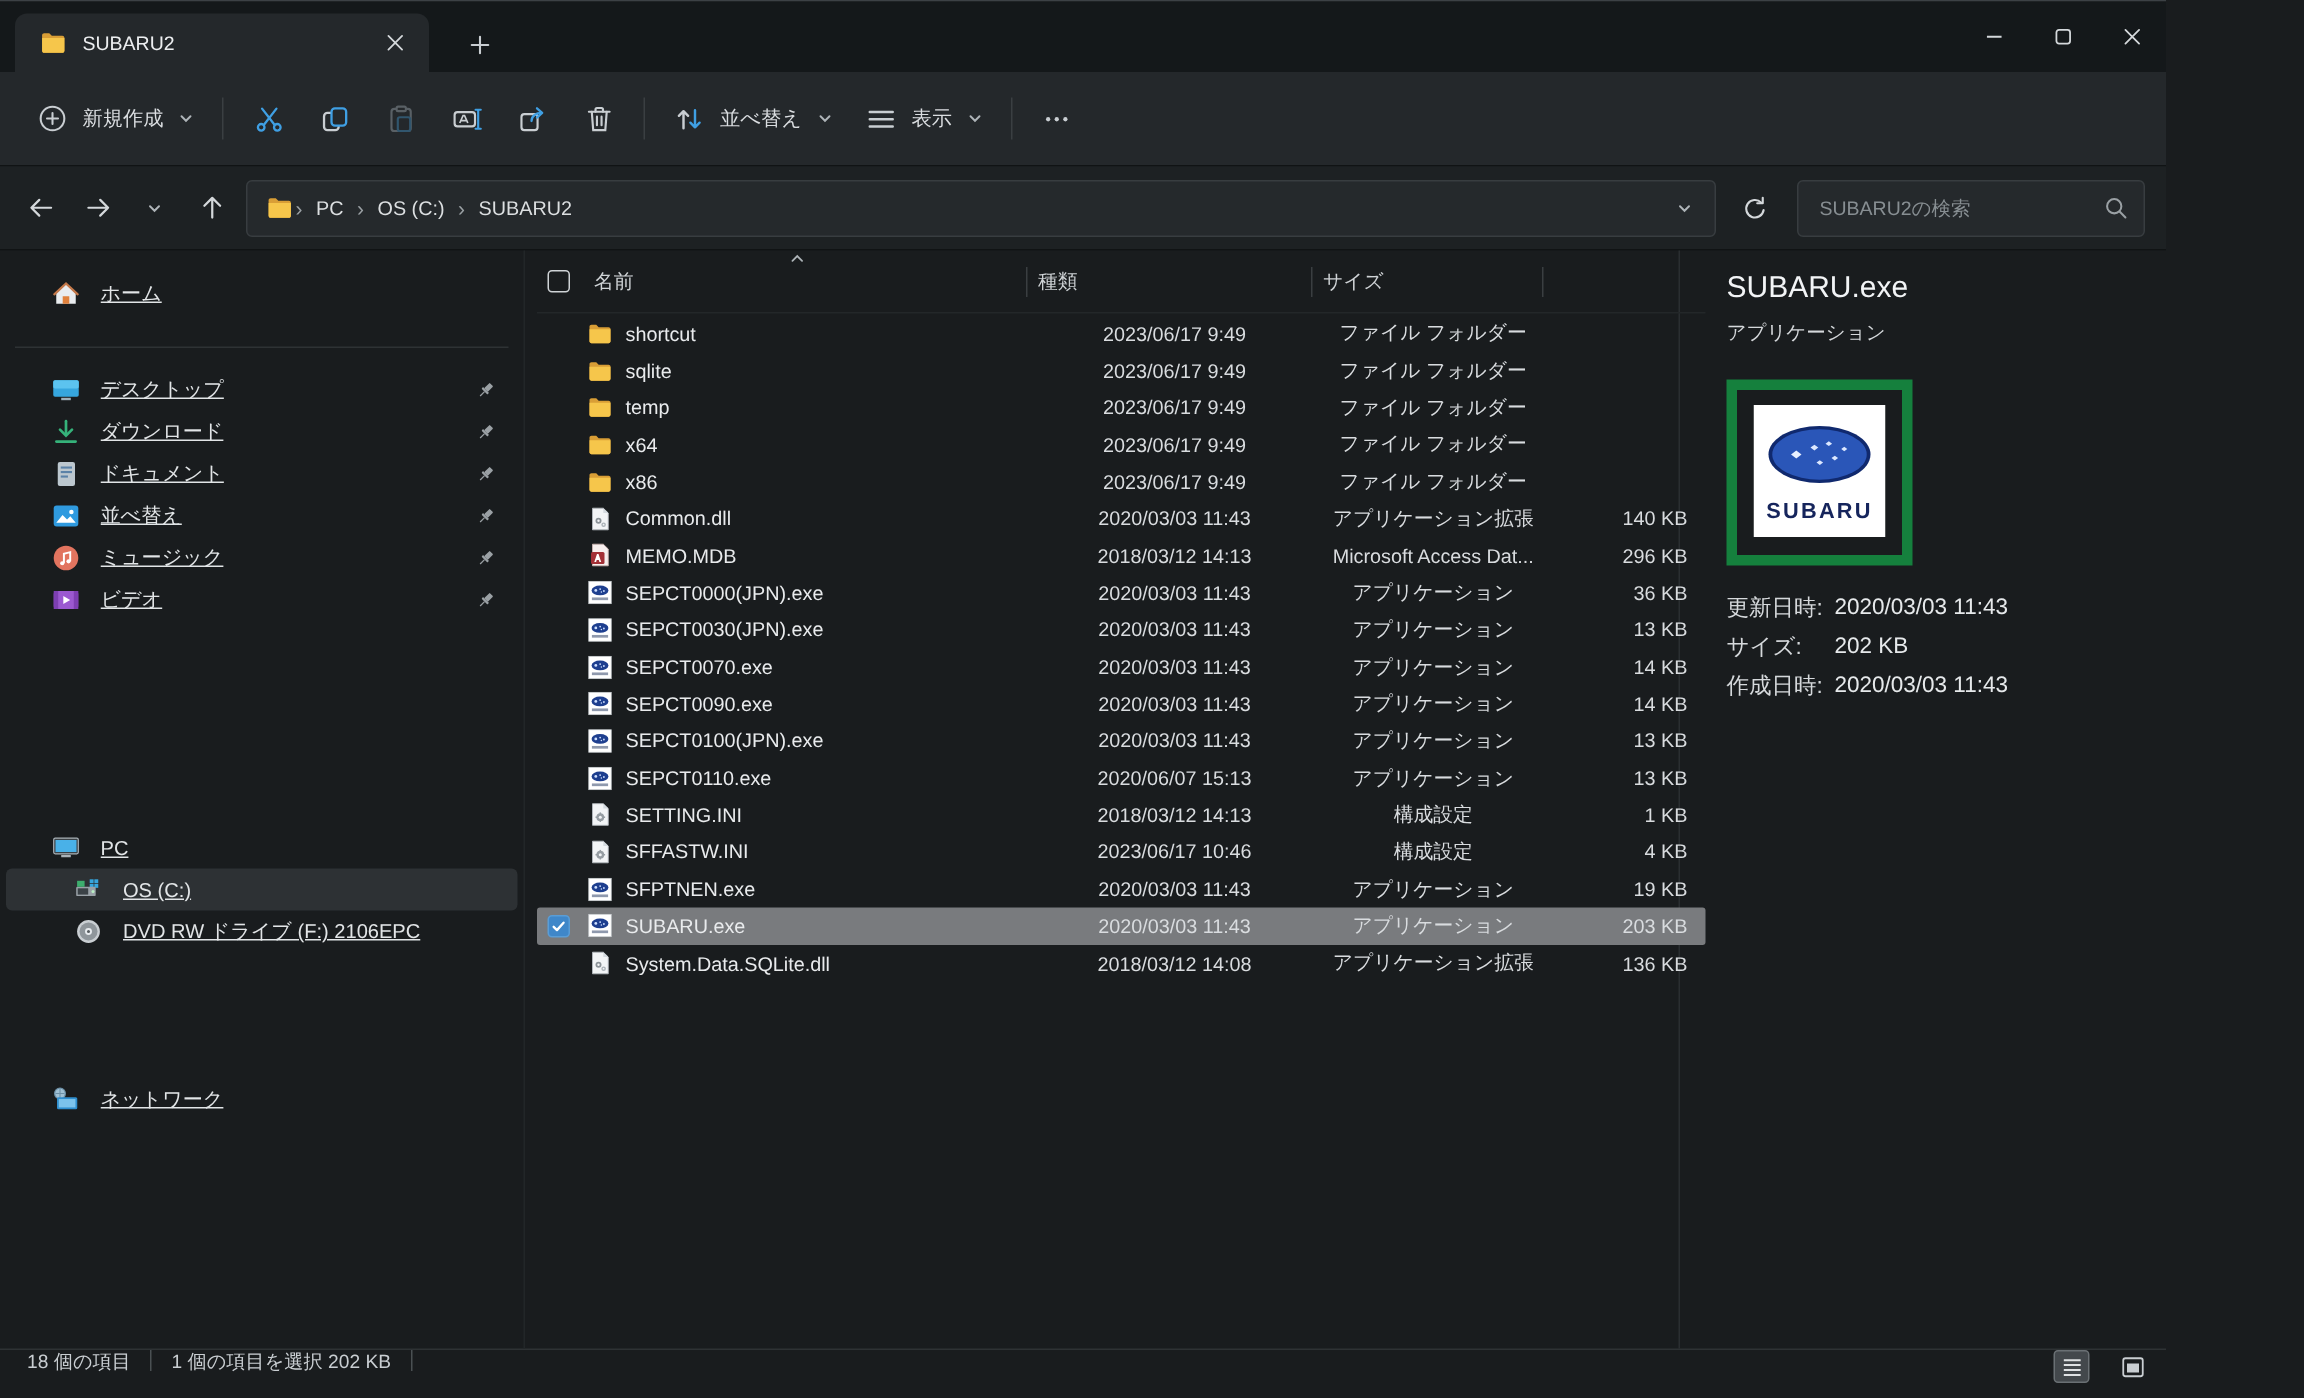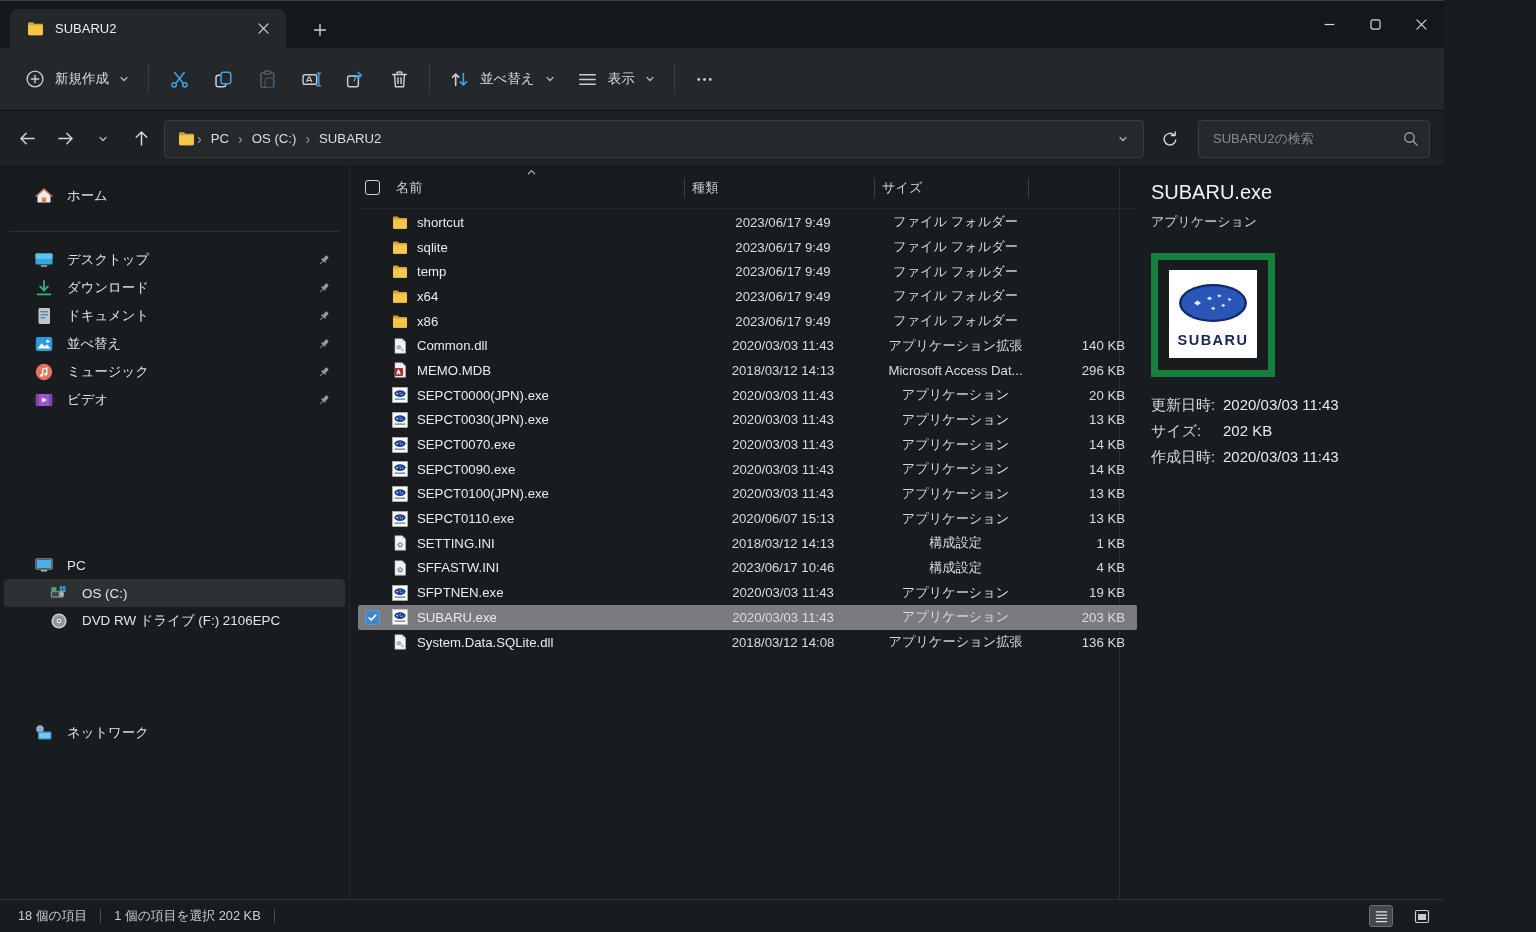--- a/index.html
+++ b/index.html
@@ -44,21 +44,21 @@
       display:flex;align-items:center;padding:0 10px 0 12px;box-sizing:border-box;margin-right:14px;}
   .search-box input{flex:1;background:transparent;border:none;outline:none;color:#c9ced2;font-size:13px;
       font-family:"Liberation Sans","DejaVu Sans",sans-serif;}
   .search-box input::placeholder{color:#878e92;}
 
   
   .main{flex:1;display:flex;min-height:0;}
 
   
   .sidebar{width:350px;flex:0 0 350px;padding-top:8px;box-sizing:border-box;border-right:1px solid #222628;position:relative;}
-  .side-item{height:28px;display:flex;align-items:center;gap:13px;padding:0 10px 0 30px;margin:0 4px;border-radius:4px;color:#e2e5e7;}
+  .side-item{height:28px;display:flex;align-items:center;gap:13px;padding:0 10px 0 30px;margin:0 4px;border-radius:4px;color:#e2e5e7;text-decoration:underline;}
   .side-item.selected{background:#2d3134;}
   .side-item.indent{padding-left:45px;}
   .si-icon{width:20px;height:20px;flex:0 0 20px;}
   .si-label{flex:1;white-space:nowrap;overflow:hidden;font-size:13.4px;}
   .si-pin{width:16px;height:16px;margin-right:4px;}
   .side-divider{height:1px;background:#2e3234;margin:20px 10px 14px 10px;}
   .gap-pc{margin-top:137px;}
   .gap-net{margin-top:84px;}
   .home-item{margin-top:6px;height:30px;}
 
@@ -88,21 +88,21 @@
   .preview{width:325px;flex:0 0 325px;border-left:1px solid #2a2e31;padding:14px 0 0 31px;box-sizing:border-box;}
   .pv-title{font-size:20px;color:#f2f4f6;}
   .pv-subtitle{font-size:13px;color:#d5d8db;margin-top:9px;}
   .pv-thumb{width:110px;height:110px;border:7px solid #15803d;margin-top:22px;display:flex;align-items:center;justify-content:center;}
   .pv-details{margin-top:19px;}
   .pv-row{display:flex;margin-bottom:7px;font-size:15px;}
   .pv-label{width:72px;color:#d5d8db;flex:0 0 72px;}
   .pv-value{color:#e6e9eb;}
 
   
-  .statusbar{height:32px;border-top:1px solid #2e3234;display:flex;align-items:center;padding:0 6px 0 18px;flex:0 0 auto;gap:13px;}
+  .statusbar{height:32px;border-top:1px solid #2e3234;display:flex;padding:0 6px 0 18px;flex:0 0 auto;gap:13px;}
   .sb-text{font-size:12.8px;color:#c9ced2;white-space:nowrap;}
   .sb-sep{width:1px;height:14px;background:#4a5053;}
   .sb-spacer{flex:1;}
   .sb-view{width:24px;height:22px;display:flex;align-items:center;justify-content:center;border-radius:3px;margin-right:4px;}
   .sb-view.active{background:#43484c;border:1px solid #6a7074;box-sizing:border-box;}
 </style>
 </head>
 <body>
 
 <div class="window">
@@ -694,21 +694,21 @@
                   <circle cx="8.1" cy="5.7" r="0.6" fill="#cfe0ff"></circle>
                   <circle cx="10.6" cy="7" r="0.6" fill="#cfe0ff"></circle>
                   <circle cx="8.9" cy="7.6" r="0.5" fill="#cfe0ff"></circle>
                   <rect x="2.6" y="11.3" width="10.8" height="1.8" fill="#8f99ad"></rect>
                 </svg>
               </span>
       <span class="fr-label">SEPCT0000(JPN).exe</span>
     </span>
     <span class="fr-date">2020/03/03 11:43</span>
     <span class="fr-type">アプリケーション</span>
-    <span class="fr-size">20 KB</span>
+    <span class="fr-size">36 KB</span>
   </div>
           <div class="file-row">
     <span class="fr-cell" style="display:flex;">
               <span class="fr-check icn hidden">
                 <svg width="11" height="11" viewBox="0 0 12 12" fill="none" stroke="#fff" stroke-width="1.7" stroke-linecap="round" stroke-linejoin="round">
                   <path d="M2.3 6.4l2.4 2.4 4.8-5.4"></path>
                 </svg>
               </span>
             </span>
     <span class="fr-name">

